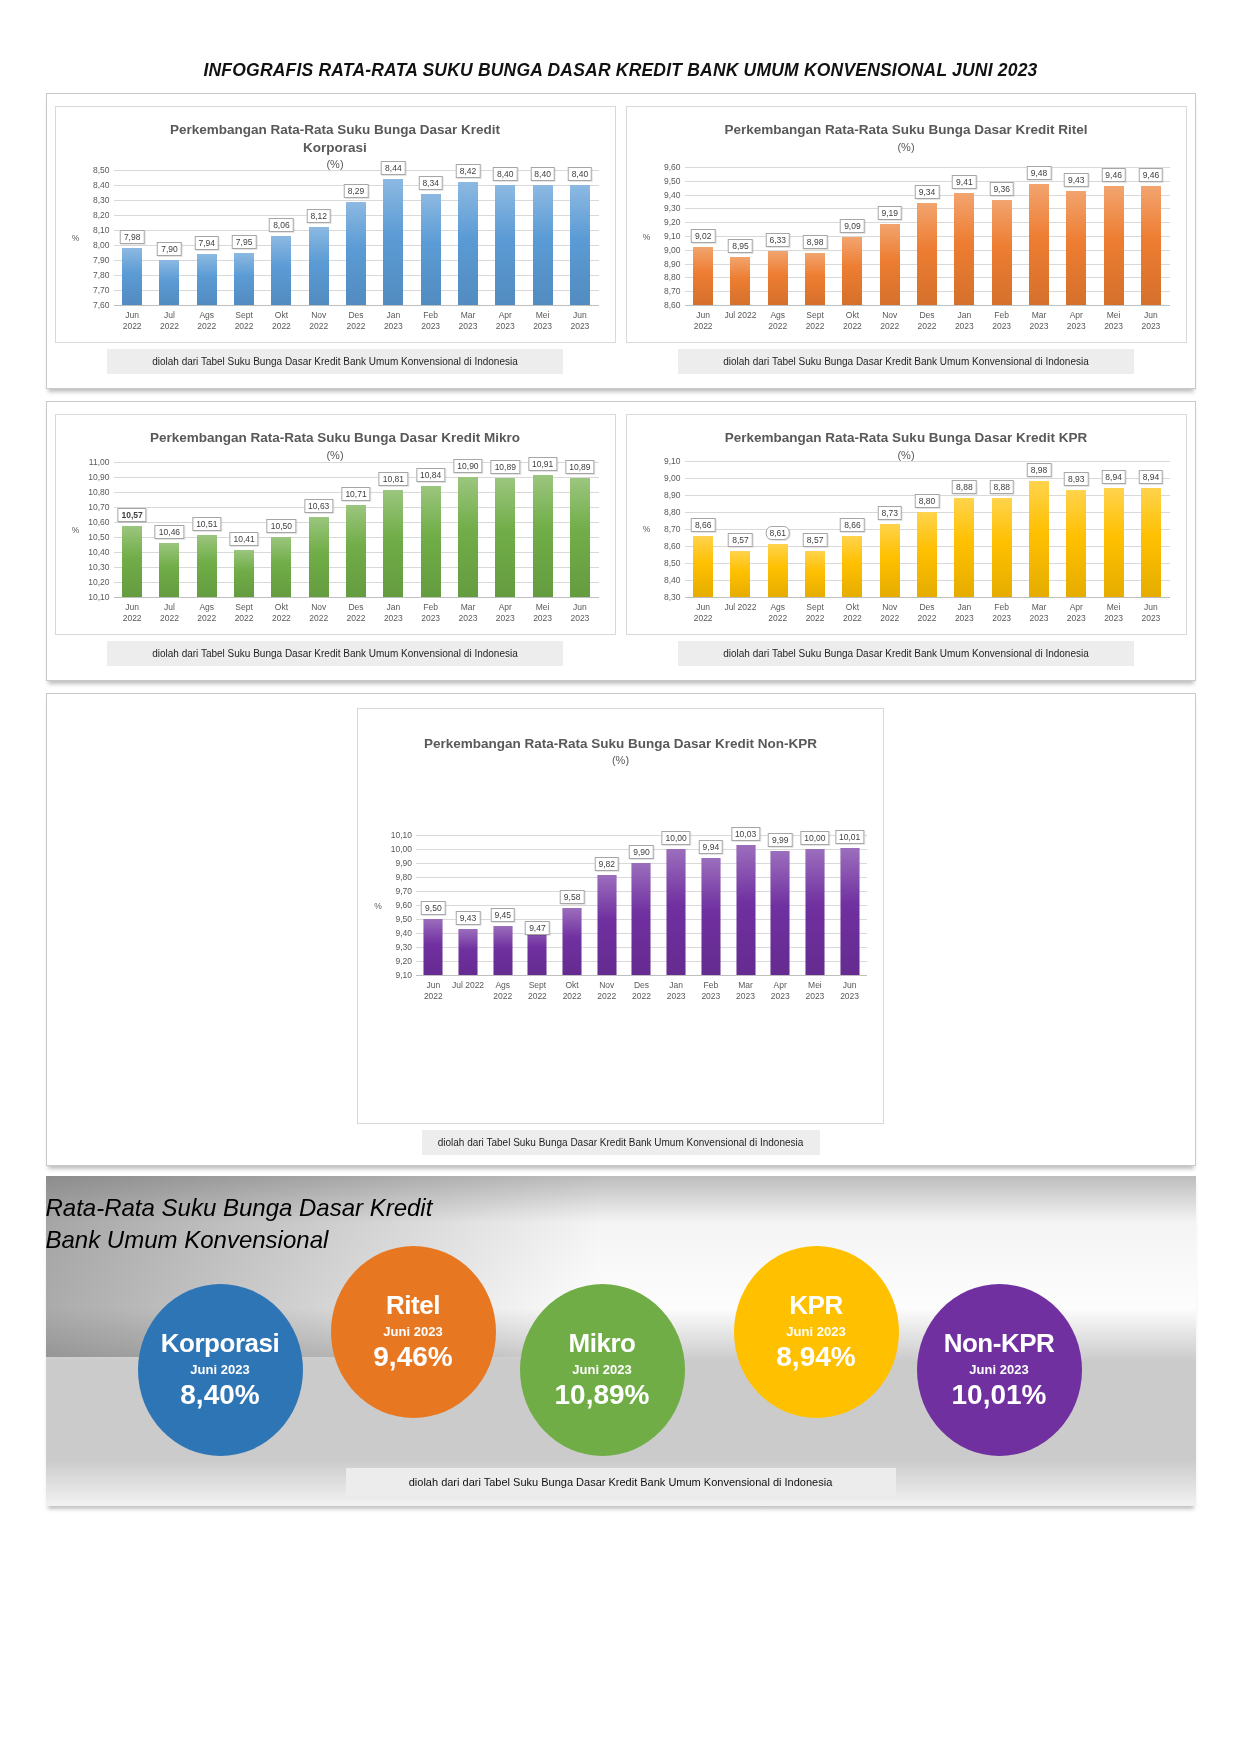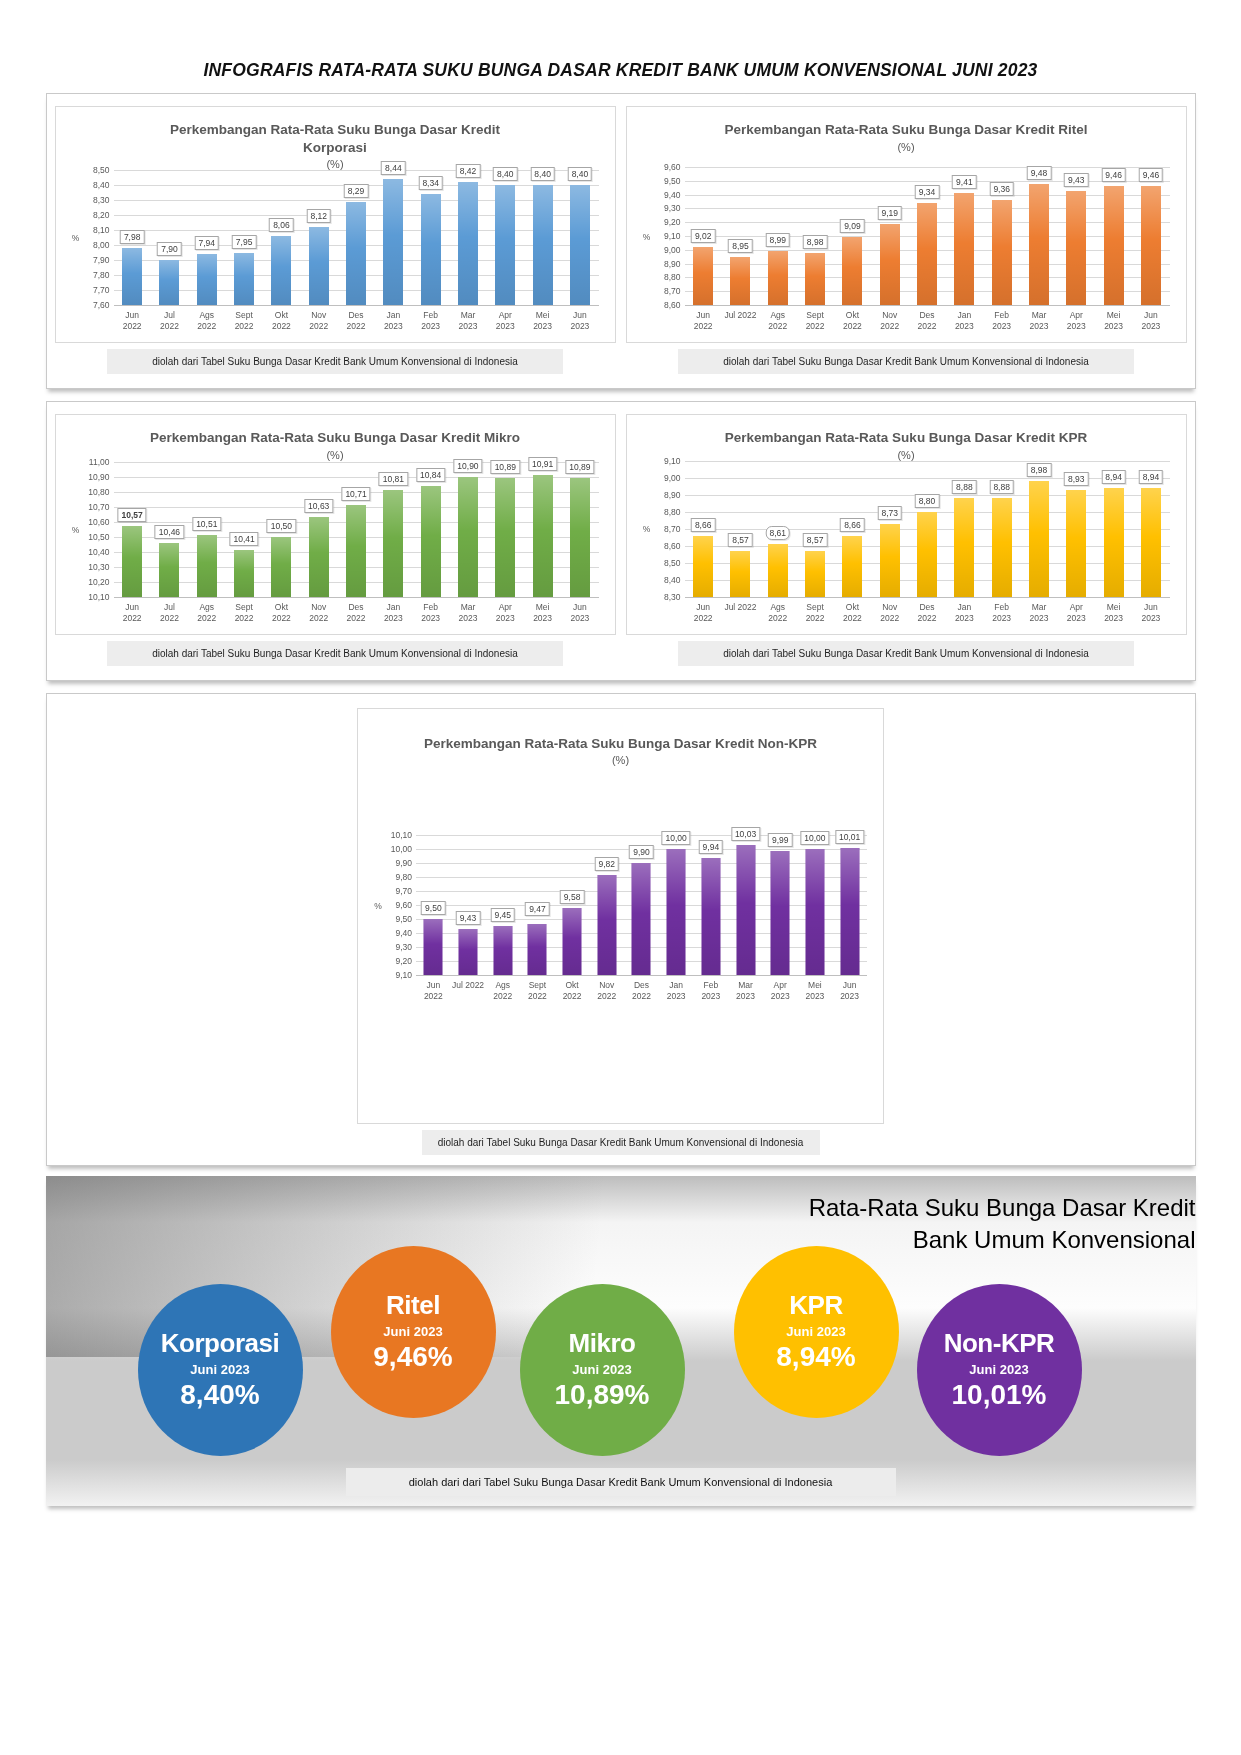--- a/index.html
+++ b/index.html
@@ -40,22 +40,22 @@
   .xlab{flex:1;text-align:center;font-size:8.5px;color:#595959;line-height:1.3;}
   
   .row3 .chartbox{height:382px;width:505px;margin:2px auto 0;flex:none;padding-top:24px;}
   .row3 .caption{width:390px;}
   
   .summary{margin-top:10px;position:relative;height:330px;
            background:linear-gradient(180deg,#bdbdbd 0,#f4f4f4 14%,#fdfdfd 40%,#cbcbcb 56%,#cbcbcb 86%,#f2f2f2 100%);
            box-shadow:0 5px 4px -2px #bfbfbf;overflow:hidden;}
   .summary::before{content:"";position:absolute;left:0;top:0;right:0;height:55%;
            background:linear-gradient(95deg,rgba(100,100,100,.55),rgba(255,255,255,0) 48%);}
-  .summary-title{position:relative;text-align:right;margin-top:16px;font-size:24px;
-           color:#000;line-height:1.32;z-index:1;}
+  .summary-title{position:relative;text-align:left;margin-top:16px;font-size:24px;
+           color:#000;line-height:1.32;z-index:1;font-style:italic;}
   .circle{position:absolute;width:165px;height:172px;border-radius:50%;color:#fff;
           display:flex;flex-direction:column;align-items:center;justify-content:center;
           text-align:center;z-index:1;}
   .c-high{top:70px;} .c-low{top:108px;}
   .c0{left:92px;} .c1{left:285px;} .c2{left:474px;} .c3{left:688px;justify-content:center;} .c4{left:871px;}
   .circle .name{font-size:26px;font-weight:bold;letter-spacing:-.5px;}
   .circle .period{font-size:13px;font-weight:bold;margin-top:3px;}
   .circle .value{font-size:28px;font-weight:bold;margin-top:2px;}
   .summary-caption{position:absolute;left:50%;transform:translateX(-50%);top:292px;
           width:550px;background:#ececec;text-align:center;font-size:11px;color:#111;
@@ -247,21 +247,21 @@
                   <div class="col">
                     <div class="bar" style="height: 57.96px; width: 20px; background-color: rgb(237, 125, 49);"></div>
                     <div class="vlabel" style="bottom: 61.96px;">9,02</div>
                   </div>
                   <div class="col">
                     <div class="bar" style="height: 48.3px; width: 20px; background-color: rgb(237, 125, 49);"></div>
                     <div class="vlabel" style="bottom: 52.3px;">8,95</div>
                   </div>
                   <div class="col">
                     <div class="bar" style="height: 53.82px; width: 20px; background-color: rgb(237, 125, 49);"></div>
-                    <div class="vlabel" style="bottom: 57.82px;">8,99</div>
+                    <div class="vlabel" style="bottom: 57.82px;">6,33</div>
                   </div>
                   <div class="col">
                     <div class="bar" style="height: 52.44px; width: 20px; background-color: rgb(237, 125, 49);"></div>
                     <div class="vlabel" style="bottom: 56.44px;">8,98</div>
                   </div>
                   <div class="col">
                     <div class="bar" style="height: 67.62px; width: 20px; background-color: rgb(237, 125, 49);"></div>
                     <div class="vlabel" style="bottom: 71.62px;">9,09</div>
                   </div>
                   <div class="col">
@@ -681,21 +681,21 @@
                   <div class="col">
                     <div class="bar" style="height: 46.2px; width: 19px; background-color: rgb(112, 48, 160);"></div>
                     <div class="vlabel" style="bottom: 50.2px;">9,43</div>
                   </div>
                   <div class="col">
                     <div class="bar" style="height: 49px; width: 19px; background-color: rgb(112, 48, 160);"></div>
                     <div class="vlabel" style="bottom: 53px;">9,45</div>
                   </div>
                   <div class="col">
                     <div class="bar" style="height: 51.8px; width: 19px; background-color: rgb(112, 48, 160);"></div>
-                    <div class="vlabel" style="bottom: 59px;">9,47</div>
+                    <div class="vlabel" style="bottom: 40px;">9,47</div>
                   </div>
                   <div class="col">
                     <div class="bar" style="height: 67.2px; width: 19px; background-color: rgb(112, 48, 160);"></div>
                     <div class="vlabel" style="bottom: 71.2px;">9,58</div>
                   </div>
                   <div class="col">
                     <div class="bar" style="height: 100.8px; width: 19px; background-color: rgb(112, 48, 160);"></div>
                     <div class="vlabel" style="bottom: 104.8px;">9,82</div>
                   </div>
                   <div class="col">

